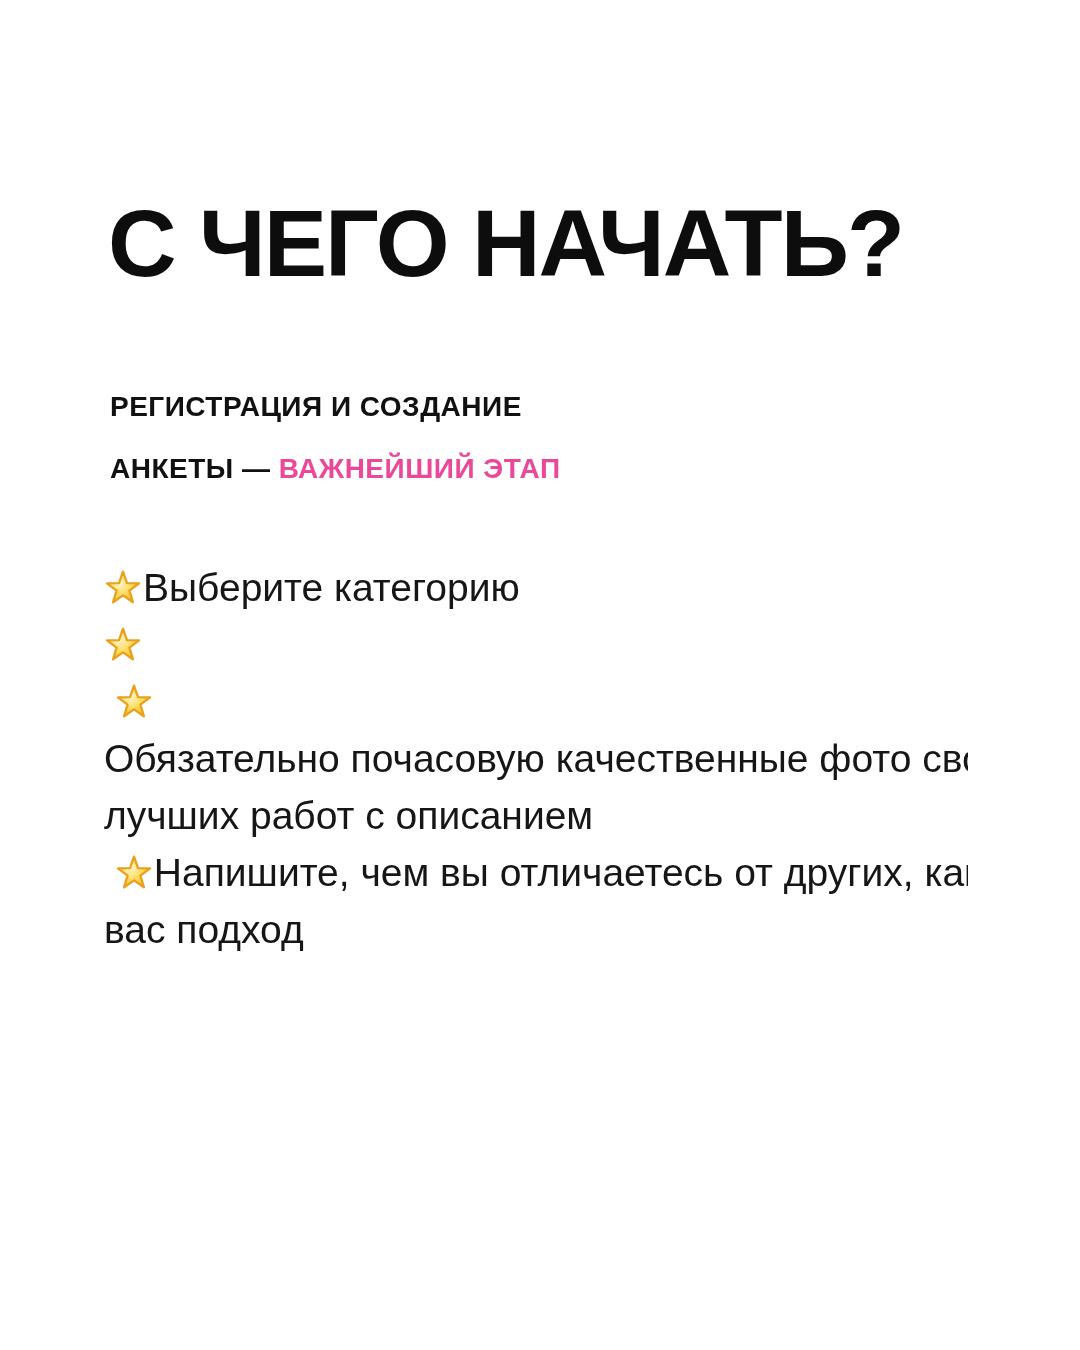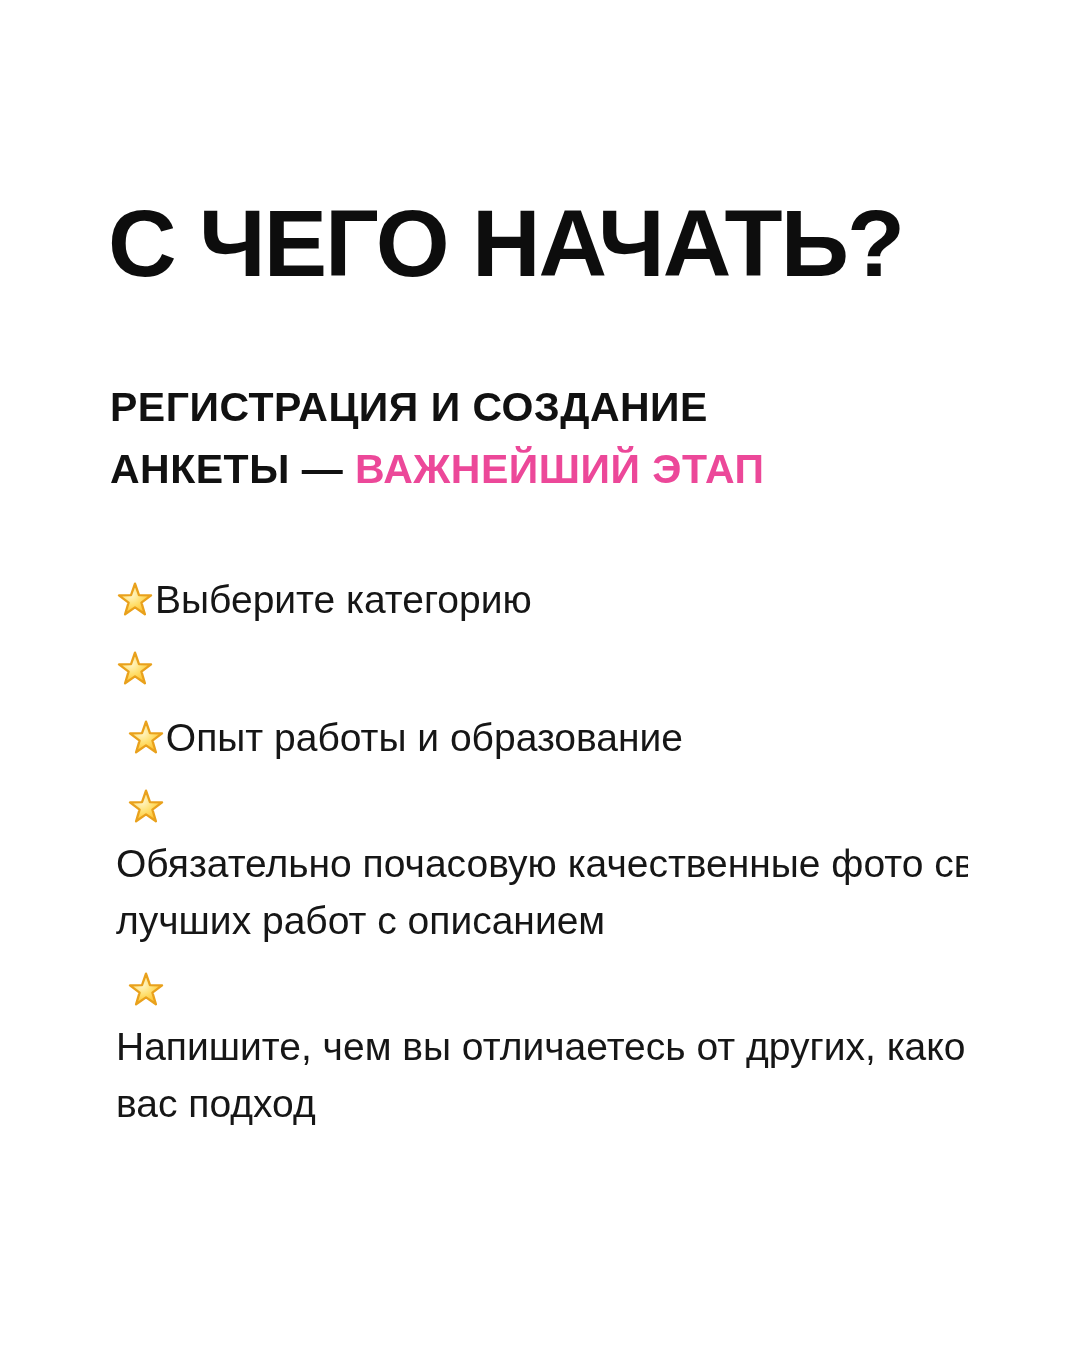--- a/index.html
+++ b/index.html
@@ -26,42 +26,42 @@
     font-weight: 900;
     letter-spacing: -2px;
     color: #0d0d0d;
     white-space: pre;
   }
   .subtitle {
     position: absolute;
     left: 110px;
     top: 376px;
     margin: 0;
-    font-size: 41px;
+    font-size: 28px;
     line-height: 62px;
     font-weight: 800;
     letter-spacing: 0.5px;
     color: #111111;
     white-space: pre;
   }
   .subtitle .red {
     color: #ec4899;
   }
   .checklist {
     position: absolute;
     left: 104px;
     top: 559px;
     width: 960px;
     font-size: 39px;
     line-height: 57px;
     font-weight: 400;
     color: #161616;
   }
   .item {
-    margin: 12px;
+    margin: 0;
   }
   .item .prefix,
   .item .txt {
     white-space: pre;
   }
   .star {
     width: 38px;
     height: 38px;
     vertical-align: -5px;
     margin-right: 1px;
@@ -96,23 +96,20 @@
   <div class="checklist">
 
     <p class="item"><span class="prefix"></span><svg class="star" viewBox="0 0 36 36">
           <path d="M18 3.5 L21.76 14.32 L33.2 14.56 L24.09 21.48 L27.4 32.44 L18 25.9 L8.6 32.44 L11.91 21.48 L2.8 14.56 L14.24 14.32 Z" fill="url(#starGrad)" stroke="#E9A11C" stroke-width="2.2" stroke-linejoin="round"></path>
         </svg><span class="txt">Выберите категорию</span></p>
 
     <p class="item"><span class="prefix"></span><svg class="star" viewBox="0 0 36 36">
           <path d="M18 3.5 L21.76 14.32 L33.2 14.56 L24.09 21.48 L27.4 32.44 L18 25.9 L8.6 32.44 L11.91 21.48 L2.8 14.56 L14.24 14.32 Z" fill="url(#starGrad)" stroke="#E9A11C" stroke-width="2.2" stroke-linejoin="round"></path>
         </svg></p>
 
-    <p class="item"><span class="prefix"> </span><svg class="star" viewBox="0 0 36 36">
-          <path d="M18 3.5 L21.76 14.32 L33.2 14.56 L24.09 21.48 L27.4 32.44 L18 25.9 L8.6 32.44 L11.91 21.48 L2.8 14.56 L14.24 14.32 Z" fill="url(#starGrad)" stroke="#E9A11C" stroke-width="2.2" stroke-linejoin="round"></path>
-        </svg><span class="txt">Опыт работы и образование</span></p>
 
 
     <p class="item"><span class="prefix"> </span><svg class="star" viewBox="0 0 36 36">
           <path d="M18 3.5 L21.76 14.32 L33.2 14.56 L24.09 21.48 L27.4 32.44 L18 25.9 L8.6 32.44 L11.91 21.48 L2.8 14.56 L14.24 14.32 Z" fill="url(#starGrad)" stroke="#E9A11C" stroke-width="2.2" stroke-linejoin="round"></path>
         </svg><span class="txt">Обязательно почасовую качественные фото своих
 лучших работ с описанием</span></p>
 
     <p class="item"><span class="prefix"> </span><svg class="star" viewBox="0 0 36 36">
           <path d="M18 3.5 L21.76 14.32 L33.2 14.56 L24.09 21.48 L27.4 32.44 L18 25.9 L8.6 32.44 L11.91 21.48 L2.8 14.56 L14.24 14.32 Z" fill="url(#starGrad)" stroke="#E9A11C" stroke-width="2.2" stroke-linejoin="round"></path>
         </svg><span class="txt">Напишите, чем вы отличаетесь от других, какой у

